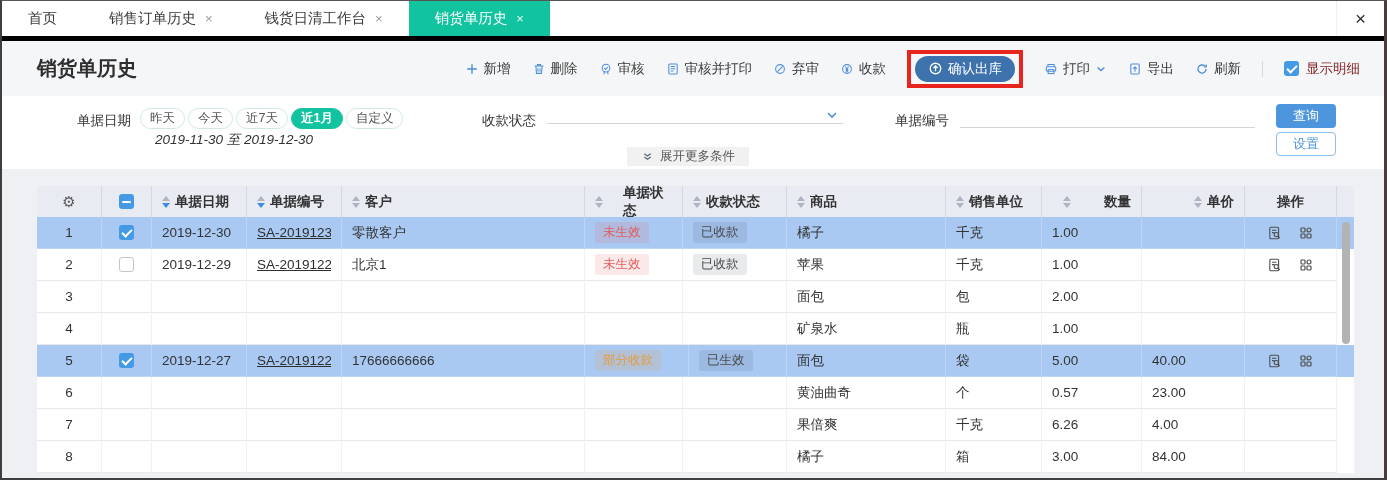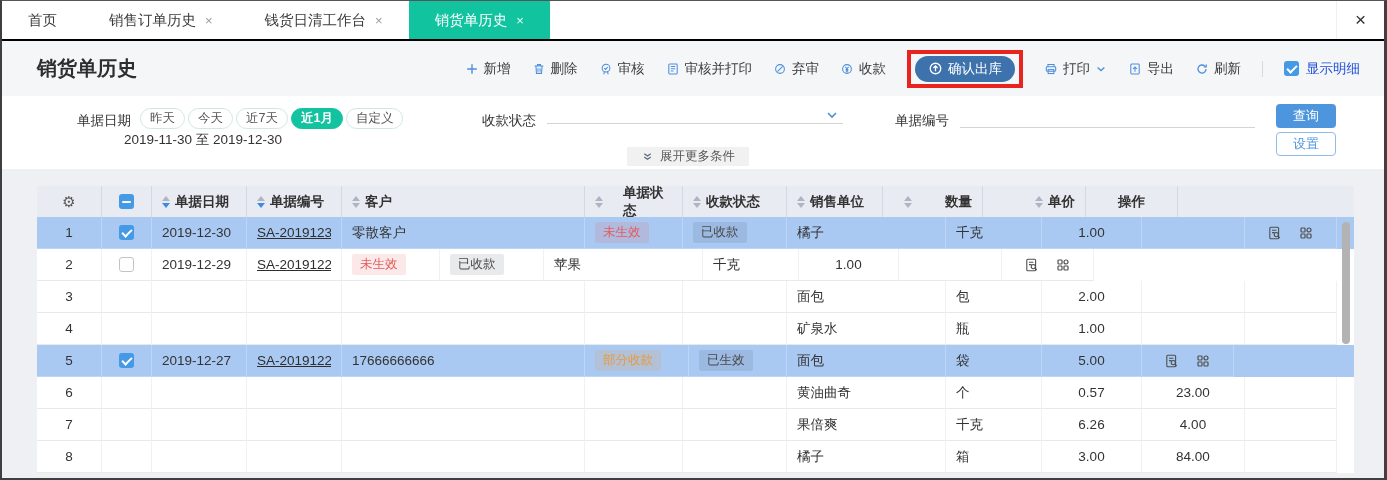--- a/index.html
+++ b/index.html
@@ -2,48 +2,48 @@
 <html style="--green: #12C3A0; --dblue: #3D72AC; --red: #E8241E; --selrow: #A9C9F3; --stred: #E25C5C; --storange: #E89B3C;"><head>
 <meta charset="utf-8">
 <style>
   * { margin:0; padding:0; box-sizing:border-box; }
   body { font-family:"Liberation Sans","DejaVu Sans",sans-serif; background:#fff; }
   .window { position:relative; width:1387px; height:480px; overflow:hidden;
             border-left:2px solid #3f3f3f; border-right:3px solid #4a3c3c;
             border-bottom:2px solid #3f3f3f; border-top:1px solid #555; background:#EEF0F4; }
 
   
-  .tabbar { height:40px; background:#fff; display:flex; align-items:stretch; border-bottom:2px solid #000000; }
+  .tabbar { height:40px; background:#fff; display:flex; align-items:stretch; border-bottom:5px solid #000000; }
   .tab { display:flex; align-items:center; padding:0 26px; font-size:14.5px; color:#3c3c3c; cursor:pointer; }
   .tab .x { margin-left:9px; color:#9a9a9a; font-size:13px; }
   .tab.active { background:var(--green); color:#fff; }
   .tab.active .x { color:#e8fff9; }
   .win-close { margin-left:auto; width:48px; display:flex; align-items:center; justify-content:center;
                font-size:19px; color:#333; cursor:pointer; border-left:1px solid #f0f0f0; }
 
   
   .header-band { height:55px; background:#F5F6F8; display:flex; align-items:center; padding:0 24px 0 35px; }
   .page-title { font-size:20px; font-weight:600; color:#2e2e2e; }
   .toolbar { margin-left:auto; display:flex; align-items:center; gap:21px; }
   .tbtn { display:inline-flex; align-items:center; gap:5px; font-size:13.5px; color:#3a3a3a; cursor:pointer; white-space:nowrap; }
   .tbtn svg { display:block; }
   .tbtn.primary { background:var(--dblue); color:#fff; padding:4px 13px; border-radius:14px; font-size:13.5px; }
   .hl-wrap { position:relative; display:inline-flex; padding:6px 8px; }
   .hl-box { position:absolute; inset:0; border:4px solid var(--red); pointer-events:none; }
   .tdivider { width:1px; height:16px; background:#d9d9d9; }
-  .show-detail { display:inline-flex; align-items:center; gap:7px; font-size:13.5px; color:#1d4ed8; cursor:pointer; }
+  .show-detail { display:inline-flex; align-items:center; gap:7px; font-size:13.5px; color:#7f1d1d; cursor:pointer; }
 
   
   .filter-panel { position:relative; height:73px; background:#fff; font-size:13.5px; color:#333; }
   .flabel { position:absolute; font-size:13.5px; color:#333; }
   .pills { position:absolute; left:138px; top:12px; display:flex; gap:3px; }
   .pill { border:1px solid #cfe9df; border-radius:11px; padding:1px 9px; font-size:12.5px; color:#555;
           background:#fff; cursor:pointer; white-space:nowrap; }
   .pill.active { background:var(--green); border-color:var(--green); color:#fff; font-weight:600; }
-  .f-range { position:absolute; left:122px; top:35px; font-size:13.5px; color:#333; }
+  .f-range { position:absolute; left:153px; top:35px; font-size:13.5px; color:#333;font-style:italic; }
   .uinput { position:absolute; border:none; border-bottom:1px solid #d4d4d4; background:transparent;
             font-size:13px; padding:2px 4px; outline:none; }
   .sel-chevron { position:absolute; }
   .btn-query { position:absolute; left:1274px; top:8px; width:60px; height:24px; background:#4D96DE; color:#fff;
                border:none; border-radius:4px; font-size:13px; cursor:pointer; }
   .btn-settings { position:absolute; left:1274px; top:36px; width:60px; height:24px; background:#fff; color:#4D96DE;
                border:1px solid #8fbdea; border-radius:4px; font-size:13px; cursor:pointer; }
   .expand { position:absolute; left:calc(50% - 66px); top:51px; height:19px; padding:0 14px;
             background:#f1f1f1; color:#595959; font-size:12.5px; display:inline-flex; align-items:center; gap:6px; cursor:pointer; }
 
@@ -59,21 +59,21 @@
   .sort i { width:0; height:0; border-left:4px solid transparent; border-right:4px solid transparent; }
   .sort .up { border-bottom:5px solid #aeb4c2; }
   .sort .dn { border-top:5px solid #aeb4c2; }
   .sort .dn.on { border-top-color:#3D8BE4; }
   .tr { display:flex; height:32px; background:#fff; }
   .tr.selected { background:var(--selrow); }
   .td { display:flex; align-items:center; padding:0 10px; font-size:13.5px; color:#333;
         border-right:1px solid #f1f1f1; border-bottom:1px solid #e9e9e9; overflow:hidden; white-space:nowrap; }
   .tr.selected .td { border-right-color:rgba(255,255,255,.25); border-bottom-color:rgba(255,255,255,.25); }
   .td.center { justify-content:center; }
-  .td.right { justify-content:center; padding-right:10px; }
+  .td.right { justify-content:flex-start; padding-right:10px; }
   .doclink { text-decoration:underline; color:#2e2e2e; cursor:pointer; max-width:86px; overflow:hidden; display:inline-block; }
   .badge { padding:2px 8px; font-size:12.5px; border-radius:2px; white-space:nowrap; }
   .badge.invalid { color:var(--stred); background:rgba(224,92,92,.14); }
   .badge.neutral { color:#4a4a4a; background:rgba(40,50,70,.10); }
   .badge.partial { color:var(--storange); background:rgba(232,155,60,.16); }
   .ops { display:flex; gap:15px; align-items:center; justify-content:center; width:100%; }
   .opicon { cursor:pointer; display:inline-flex; }
   .gear { font-size:15px; color:#5a5a5a; cursor:pointer; }
   .cb { width:15px; height:15px; border-radius:3px; display:inline-block; position:relative; cursor:pointer; }
   .cb.checked { background:#459AE5; }
@@ -289,20 +289,27 @@
             </span>
             <span>单据状态</span>
           </div>
           <div class="th" style="width: 104px;">
             <span class="sort">
               <i class="up"></i>
               <i class="dn "></i>
             </span>
             <span>收款状态</span>
           </div>
+          <div class="th" style="width: 159px;">
+            <span class="sort">
+              <i class="up"></i>
+              <i class="dn "></i>
+            </span>
+            <span>商品</span>
+          </div>
           <div class="th" style="width: 96px;">
             <span class="sort">
               <i class="up"></i>
               <i class="dn "></i>
             </span>
             <span>销售单位</span>
           </div>
           <div class="th right" style="width: 100px; gap: 28px;">
             <span class="sort">
               <i class="up"></i>
@@ -381,20 +388,23 @@
             </div>
             <div class="td center" style="width: 50px;">
               <span class="cb unchecked"></span>
             </div>
             <div class="td " style="width: 95px; align-items: center;">
               <span>2019-12-29</span>
             </div>
             <div class="td " style="width: 95px;">
               <span class="doclink">SA-20191229-0</span>
             </div>
+            <div class="td " style="width: 243px;">
+              <span>北京1</span>
+            </div>
             <div class="td " style="width: 98px;">
               <span class="badge invalid">未生效</span>
             </div>
             <div class="td " style="width: 104px;">
               <span class="badge neutral">已收款</span>
             </div>
             <div class="td " style="width: 159px;">
               <span>苹果</span>
             </div>
             <div class="td " style="width: 96px;">
@@ -493,20 +503,23 @@
             </div>
             <div class="td " style="width: 159px;">
               <span>面包</span>
             </div>
             <div class="td " style="width: 96px;">
               <span>袋</span>
             </div>
             <div class="td right" style="width: 100px;">
               <span>5.00</span>
             </div>
+            <div class="td right" style="width: 103px;">
+              <span>40.00</span>
+            </div>
             <div class="td center" style="width: 92px;">
               <span class="ops">
                 <span class="opicon">
                   <svg width="16" height="16" viewBox="0 0 16 16" fill="none" stroke="#4f4f4f" stroke-width="1.1">
                     <rect x="2.8" y="2.3" width="8.8" height="11.4" rx="1"></rect>
                     <path d="M5 5.2h4.4M5 7.6h2.6"></path>
                     <circle cx="9.3" cy="9.6" r="2.1"></circle>
                     <path d="M10.8 11.1l1.9 1.9"></path>
                   </svg>
                 </span>

